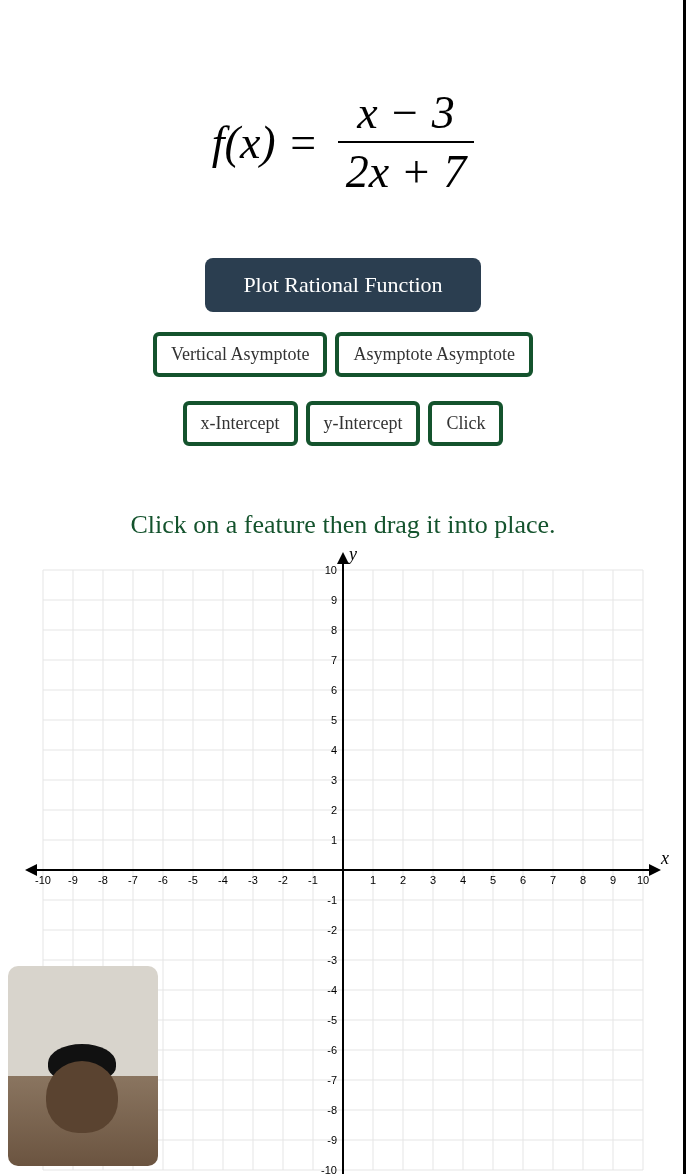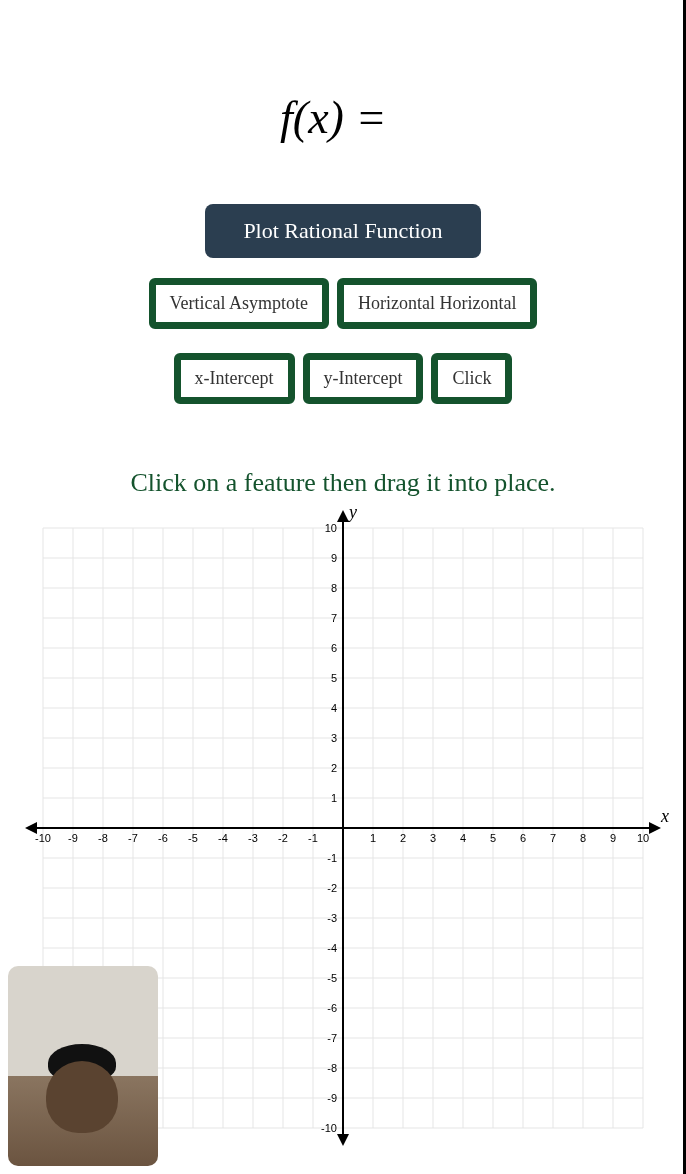--- a/index.html
+++ b/index.html
@@ -35,21 +35,21 @@
     font-family: Georgia, serif;
   }
   .btn-row { text-align:center; margin-top:16px;}
   .btn-outline {
     display:inline-block;
     background:#fff;
     color:#333;
     font-size:18px;
     padding:8px 14px;
     border-radius:6px;
-    border:7px solid #14532d;
+    border:4px solid #14532d;
     margin:4px 2px;
     cursor:pointer;
     font-family: Georgia, serif;
   }
   .instruction {
     text-align:center;
     font-size:26px;
     margin-top:60px;
     color:#14532d;
     font-family: Georgia, serif;
@@ -111,30 +111,32 @@
     width:3px;
     background:#000;
   }
 </style>
 </head>
 <body>
 
 <div class="formula">
   <span class="lhs">f(x) =</span>
   <span class="frac">
+    <span class="num">x − 3</span>
+    <span class="den">2x + 7</span>
   </span>
 </div>
 
 <div class="btn-area">
   <button class="btn-primary">Plot Rational Function</button>
 </div>
 
 <div class="btn-row">
   <button class="btn-outline">Vertical Asymptote</button>
-  <button class="btn-outline">Horizontal Horizontal</button>
+  <button class="btn-outline">Asymptote Asymptote</button>
 </div>
 <div class="btn-row">
   <button class="btn-outline">x-Intercept</button>
   <button class="btn-outline">y-Intercept</button>
   <button class="btn-outline">Click</button>
 </div>
 
 <div class="instruction">Click on a feature then drag it into place.</div>
 
 <div class="graph-wrap">

